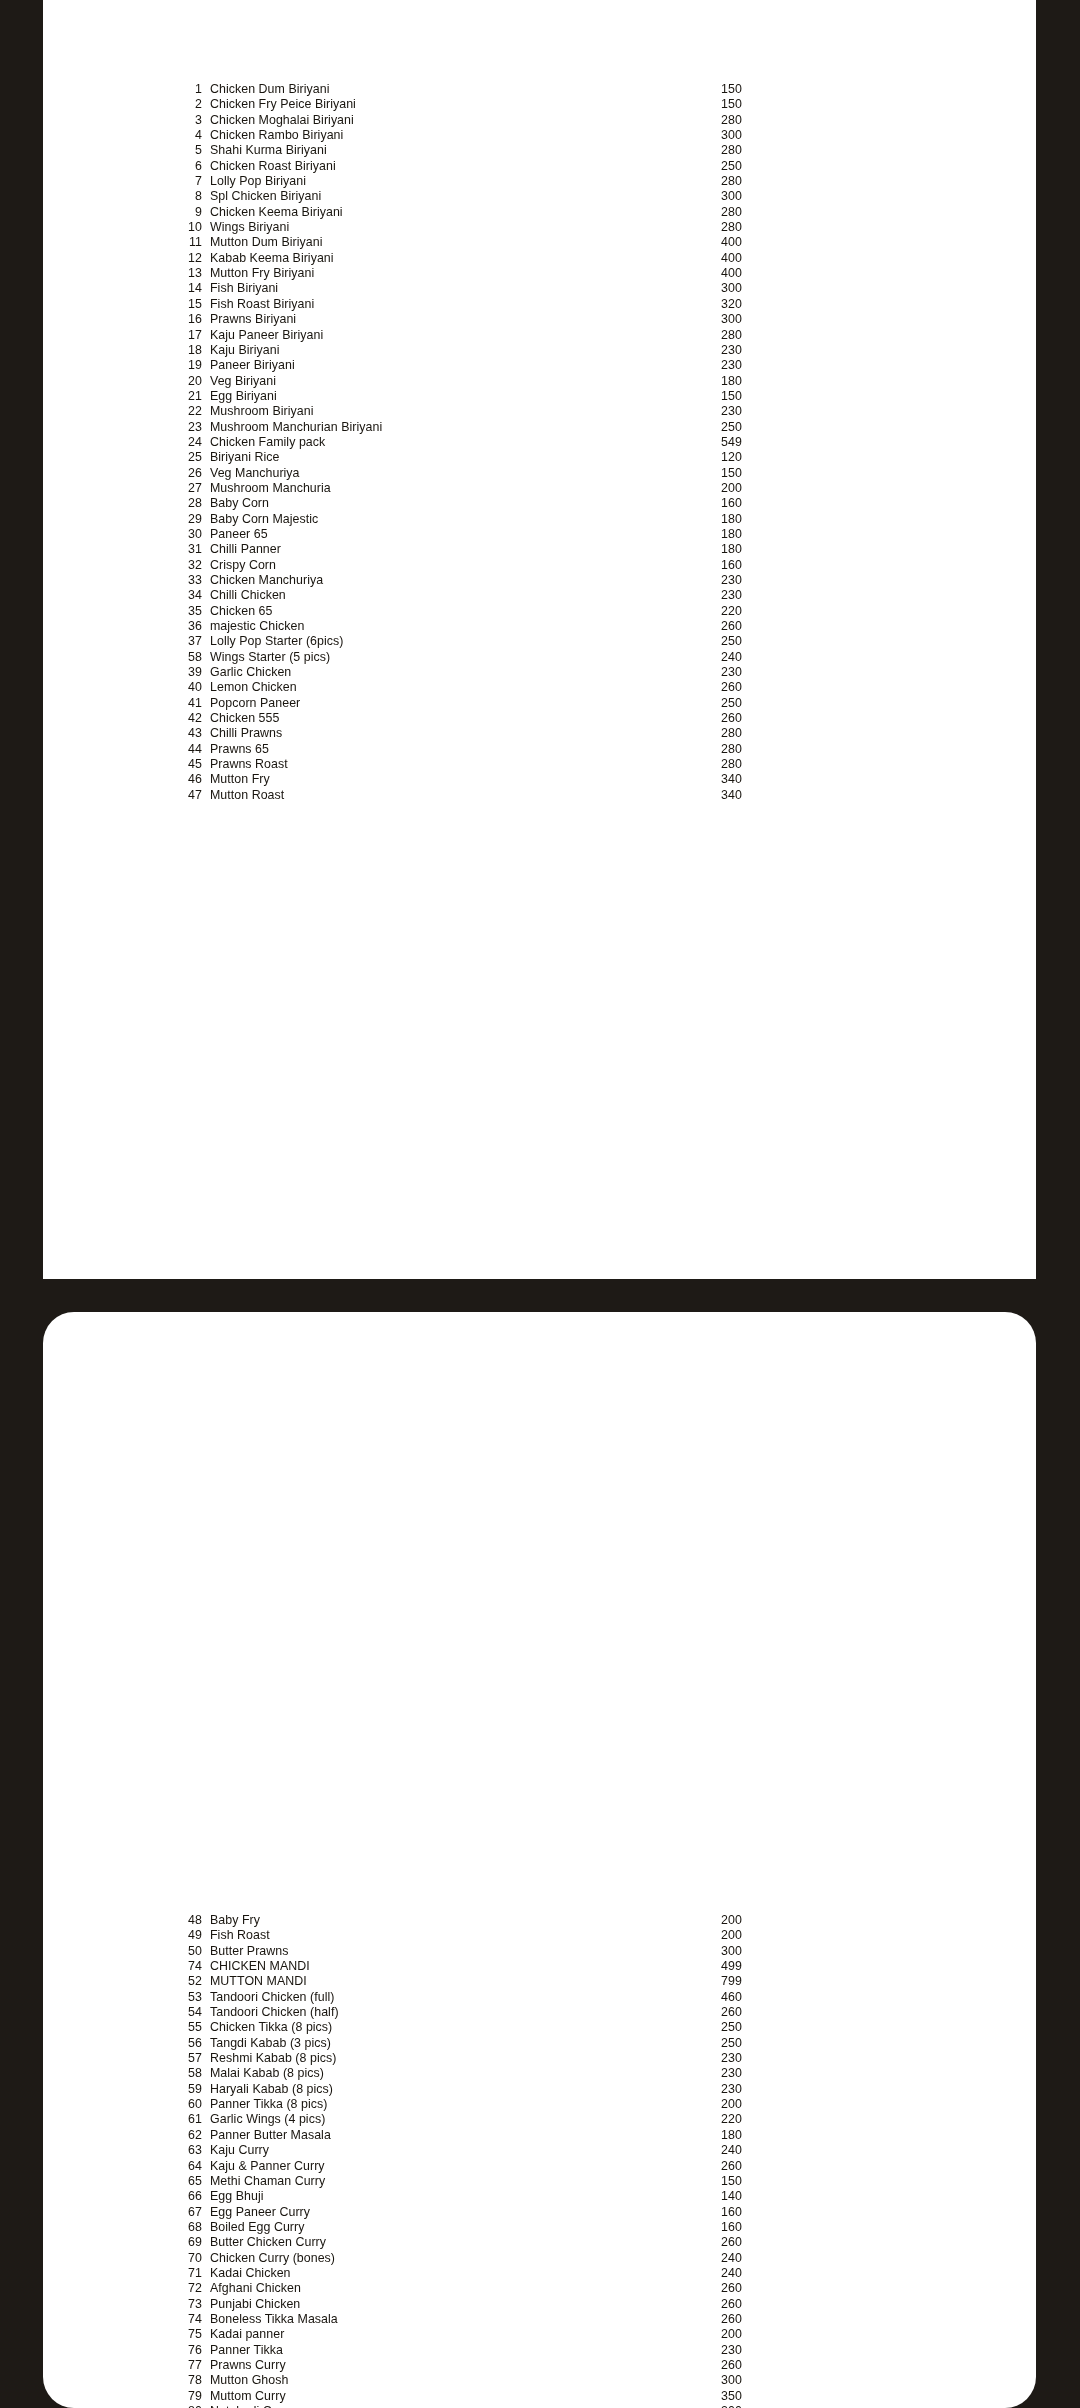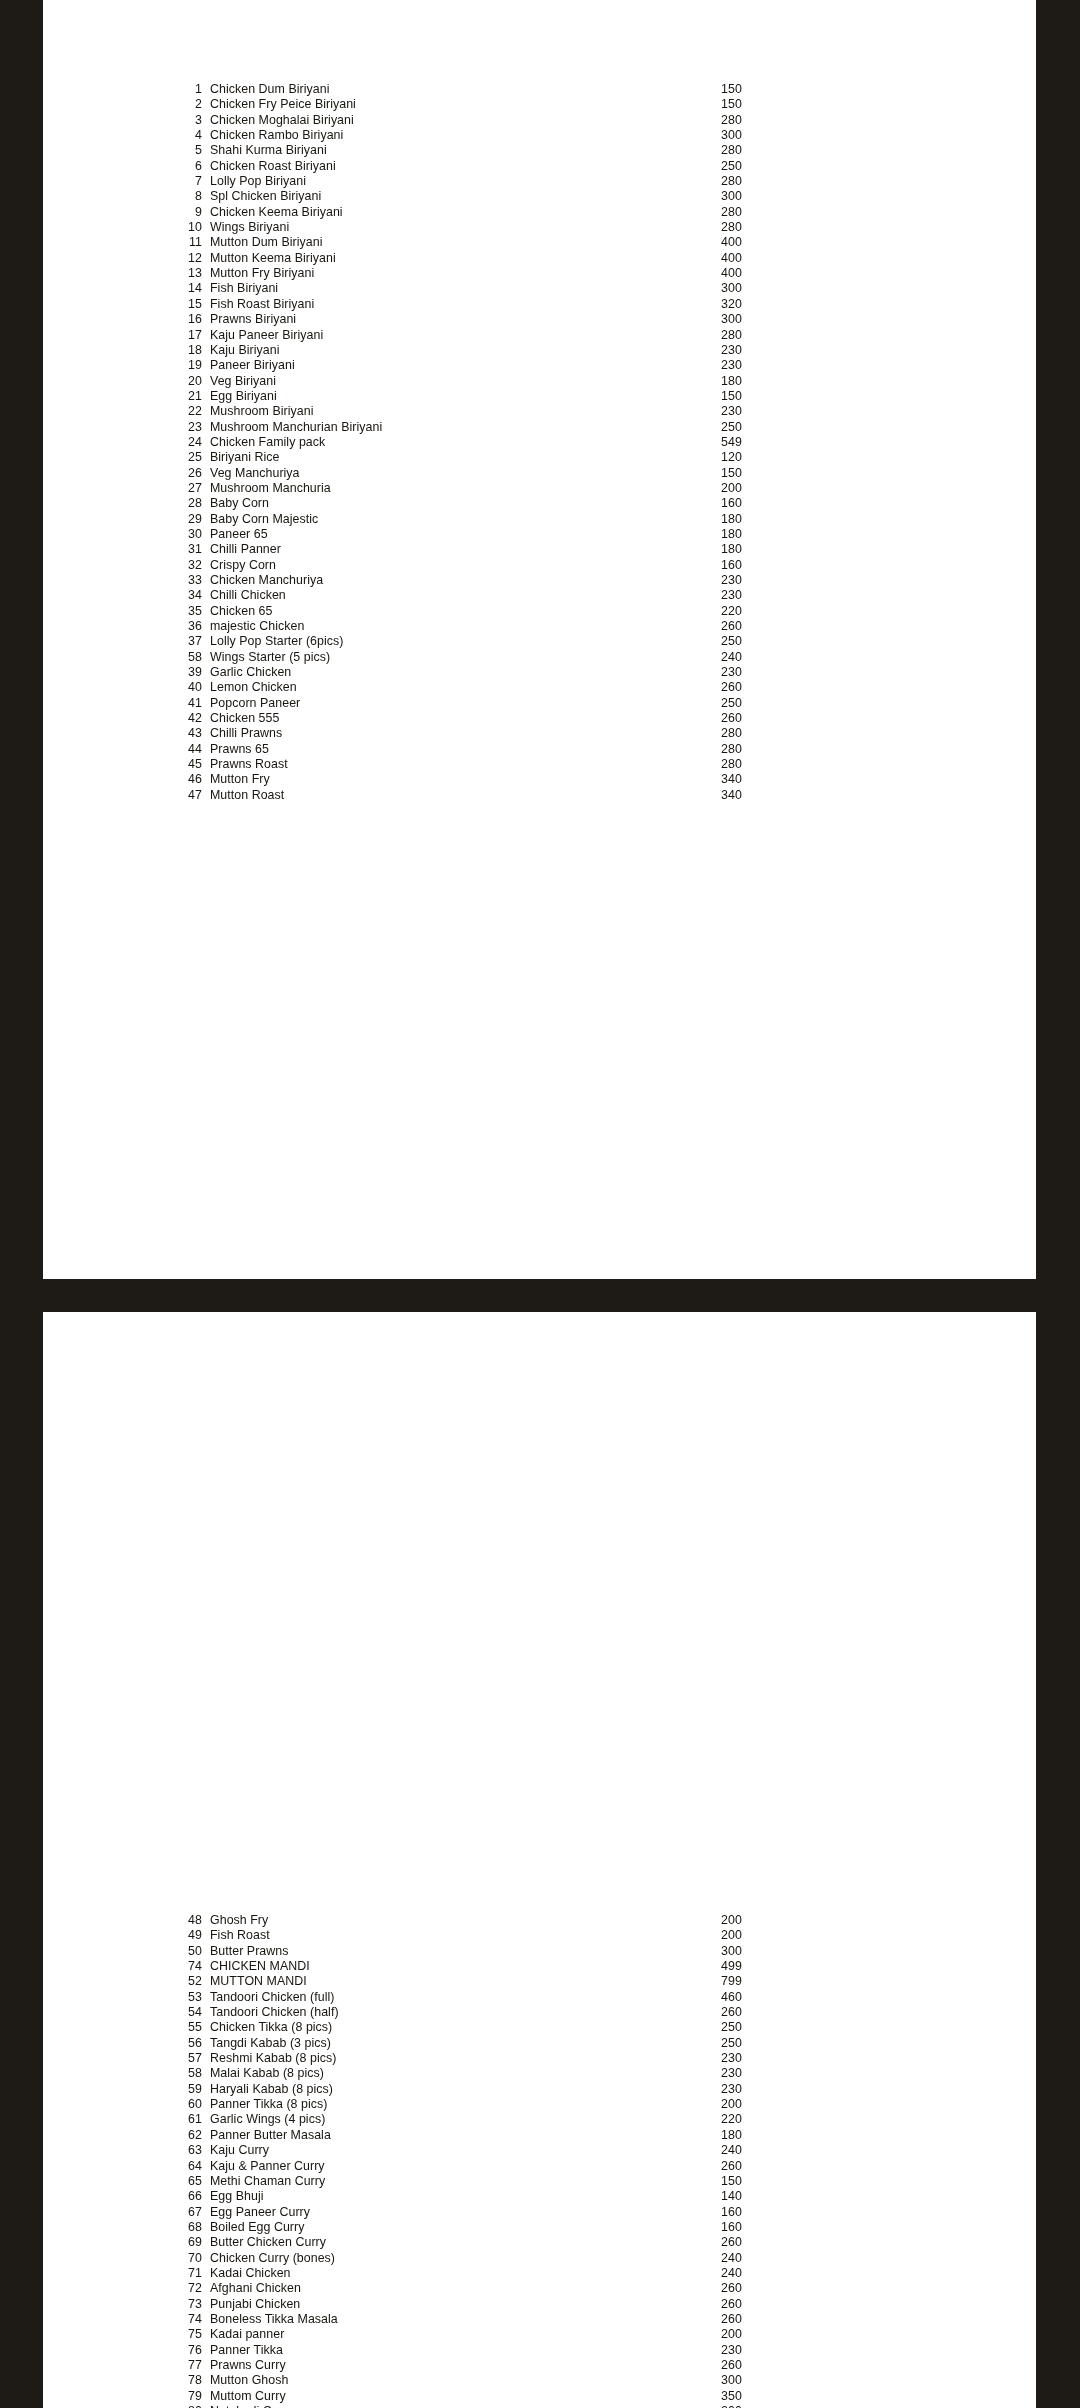--- a/index.html
+++ b/index.html
@@ -29,20 +29,21 @@
     box-sizing: border-box;
     overflow: hidden;
   }
   #page-1 {
     top: 0px;
     height: 1279px;
   }
   #page-2 {
     top: 1312px;
     height: 1096px;
+    border-radius: 31px;
   }
   .page-inner {
     position: relative;
     width: 100%;
     height: 100%;
   }
   .menu-list {
     position: absolute;
     left: 129px;       
     width: 570px;
@@ -143,21 +144,21 @@
             <span class="row-name">Wings Biriyani</span>
             <span class="row-price">280</span>
           </li>
           <li class="menu-row">
             <span class="row-num">11</span>
             <span class="row-name">Mutton Dum Biriyani</span>
             <span class="row-price">400</span>
           </li>
           <li class="menu-row">
             <span class="row-num">12</span>
-            <span class="row-name">Mutton Keema Biriyani</span>
+            <span class="row-name">Kabab Keema Biriyani</span>
             <span class="row-price">400</span>
           </li>
           <li class="menu-row">
             <span class="row-num">13</span>
             <span class="row-name">Mutton Fry Biriyani</span>
             <span class="row-price">400</span>
           </li>
           <li class="menu-row">
             <span class="row-num">14</span>
             <span class="row-name">Fish Biriyani</span>
@@ -330,21 +331,21 @@
           </li>
         </ul>
     </div>
   </div>
 
   <div class="page" id="page-2">
     <div class="page-inner">
       <ul class="menu-list" id="list-page-2">
           <li class="menu-row">
             <span class="row-num">48</span>
-            <span class="row-name">Ghosh Fry</span>
+            <span class="row-name">Baby Fry</span>
             <span class="row-price">200</span>
           </li>
           <li class="menu-row">
             <span class="row-num">49</span>
             <span class="row-name">Fish Roast</span>
             <span class="row-price">200</span>
           </li>
           <li class="menu-row">
             <span class="row-num">50</span>
             <span class="row-name">Butter Prawns</span>

